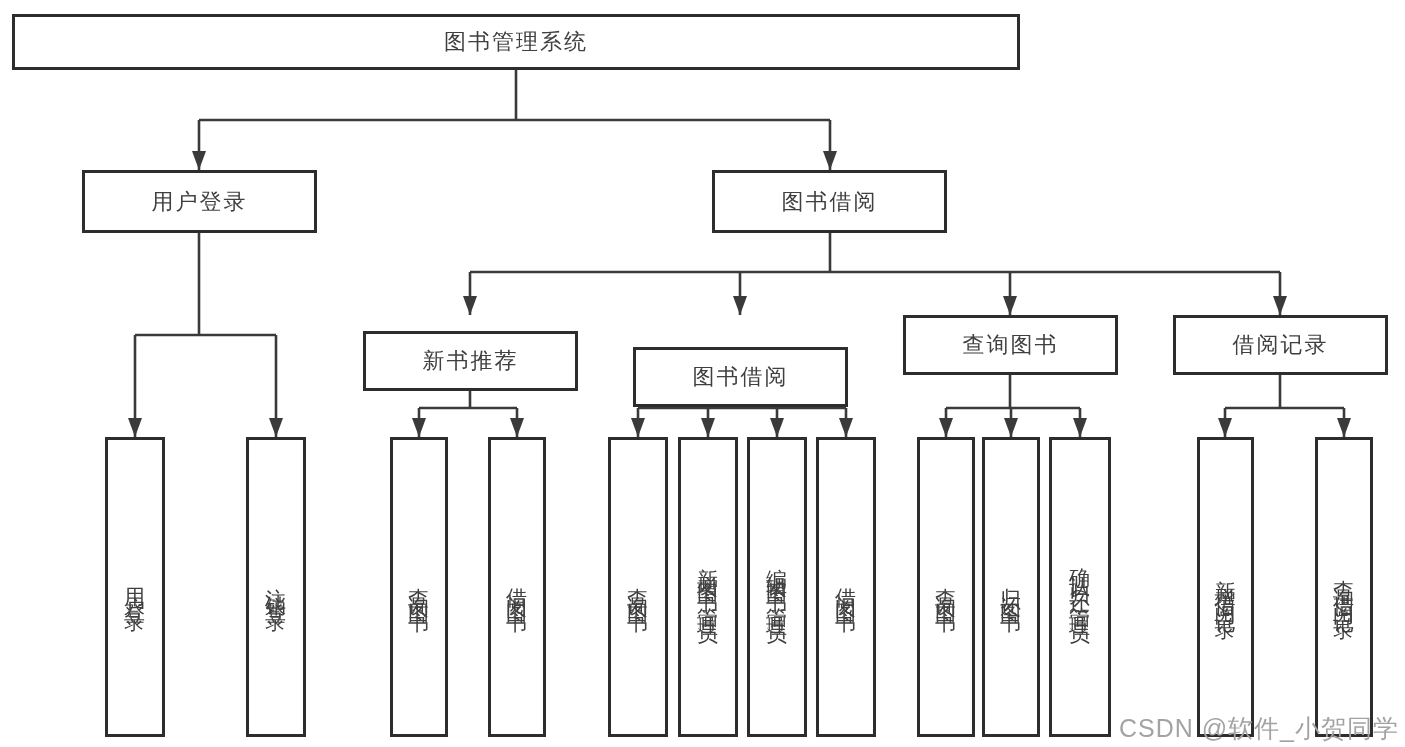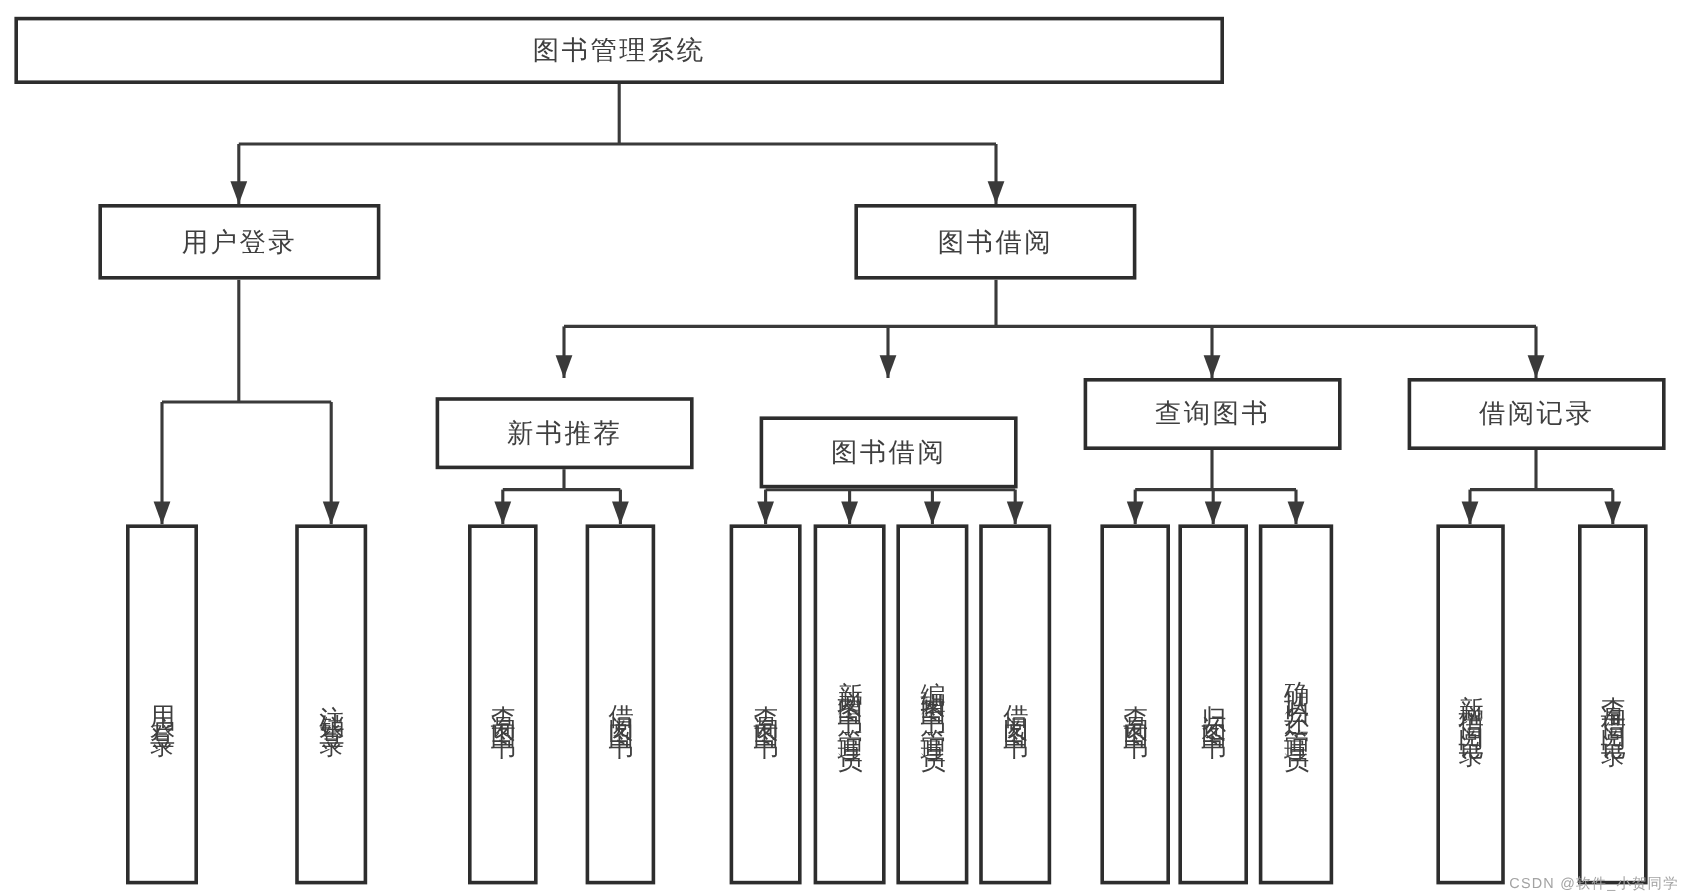--- a/index.html
+++ b/index.html
@@ -38,21 +38,21 @@
     text-orientation: mixed;
     font-size: 21px;
     letter-spacing: 8px;
     line-height: 1;
     white-space: nowrap;
   }
   .watermark {
     position: absolute;
     right: 6px;
     bottom: 2px;
-    font-size: 12px;
+    font-size: 25px;
     color: #a3a3a3;
     letter-spacing: 1px;
     z-index: 2;
     white-space: nowrap;
   }
 </style>
 </head>
 <body>
 
 <div class="stage">

